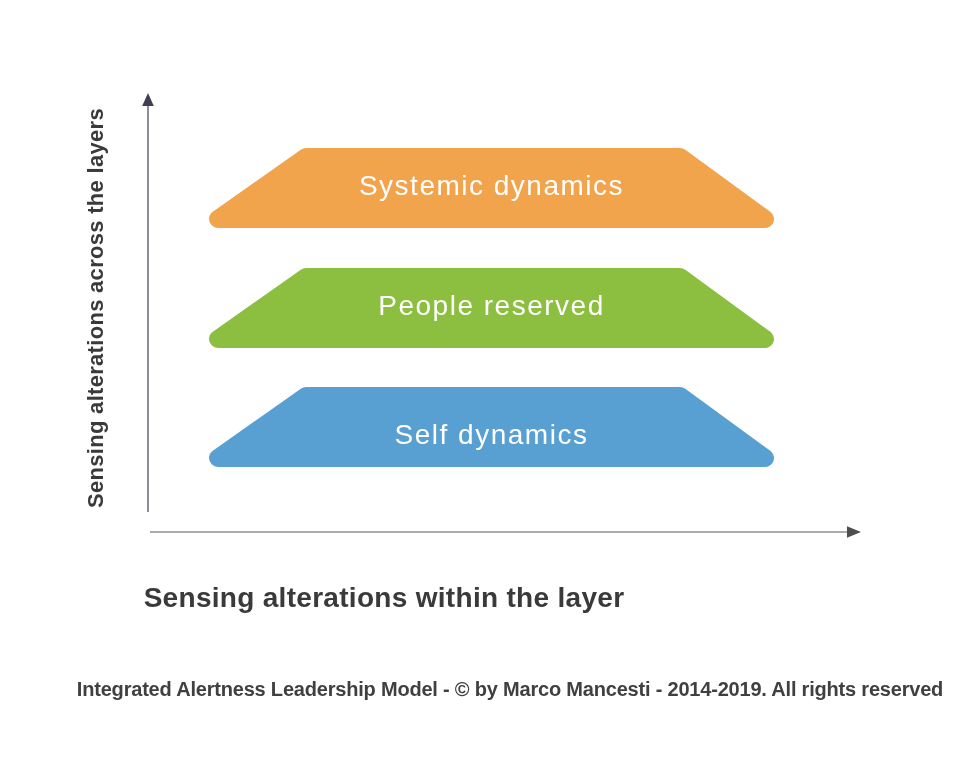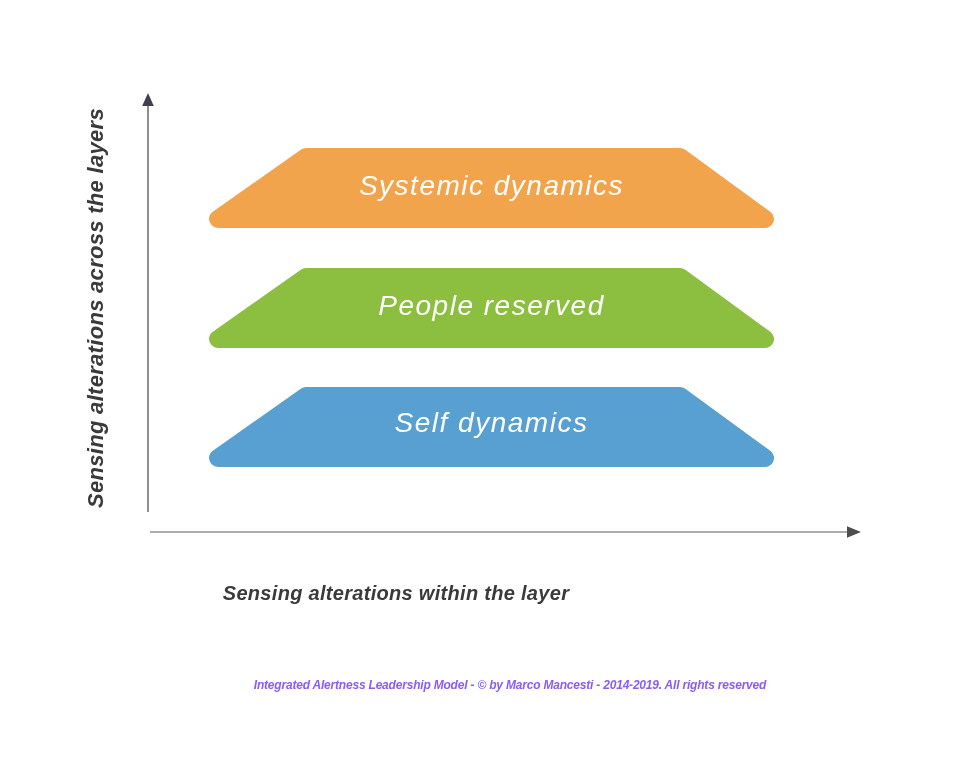--- a/index.html
+++ b/index.html
@@ -3,21 +3,20 @@
 <meta charset="utf-8">
 <style>
   html, body { margin: 0; padding: 0; background: #ffffff; }
   .canvas {
     position: relative;
     width: 960px;
     height: 771px;
     background: #ffffff;
     overflow: hidden;
     font-family: "Liberation Sans", sans-serif;
-    font-style: italic;
   }
   .axes-svg, .shapes-svg {
     position: absolute;
     left: 0; top: 0;
     width: 960px; height: 771px;
   }
   .layer-label {
     position: absolute;
     left: 190px;
     width: 603px;
@@ -26,52 +25,52 @@
     align-items: center;
     justify-content: center;
     color: #ffffff;
     font-size: 28px;
     font-weight: 400;
     letter-spacing: 1.5px;
     pointer-events: none;
   }
   .layer-label.l0 { top: 146px; }
   .layer-label.l1 { top: 266px; }
-  .layer-label.l2 { top: 383px; }
+  .layer-label.l2 { top: 395px; }
   .y-axis-label {
     position: absolute;
     top: 308px;
     left: 96px;
     transform: translate(-50%, -50%) rotate(-90deg);
     white-space: nowrap;
     font-size: 22px;
     font-weight: 700;
     color: #3a3a3a;
     letter-spacing: 0.3px;
   }
   .x-axis-label {
     position: absolute;
     top: 582px;
-    left: 12px;
+    left: 0;
     width: 768px;
     text-align: center;
-    font-size: 20px;
+    font-size: 28px;
     font-weight: 700;
     color: #3a3a3a;
     letter-spacing: 0.3px;
   }
   .attribution {
     position: absolute;
     top: 678px;
     left: 60px;
     width: 900px;
     text-align: center;
-    font-size: 12px;
+    font-size: 20px;
     font-weight: 700;
-    color: #8b5cf6;
+    color: #404040;
     letter-spacing: -0.2px;
   }
 </style>
 </head>
 <body>
 
 <div class="canvas">
 
   <svg class="axes-svg" viewBox="0 0 960 771" xmlns="http://www.w3.org/2000/svg">
     <line x1="148" y1="104" x2="148" y2="512" stroke-width="2" stroke="#8F8C99"></line>

